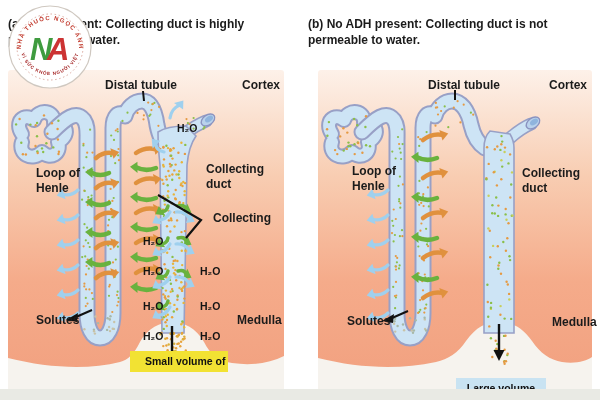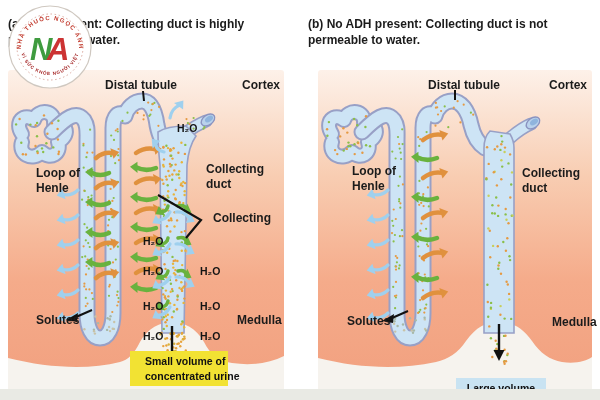--- a/index.html
+++ b/index.html
@@ -947,21 +947,20 @@
   <div class="h2o" style="left:143px;top:239px">H₂O</div>
   <div class="h2o" style="left:143px;top:274px">H₂O</div>
   <div class="h2o" style="left:143px;top:304px">H₂O</div>
   <div class="h2o" style="left:200px;top:239px">H₂O</div>
   <div class="h2o" style="left:200px;top:274px">H₂O</div>
   <div class="h2o" style="left:200px;top:304px">H₂O</div>
   <div class="lbl" style="left:36px;top:313px">Solutes</div>
   <div class="lbl" style="left:237px;top:313px">Medulla</div>
   <div class="result-box" id="box-a" style="left:130px;top:351px;width:78px;padding-left:15px;">
     <span>Small volume of</span>
-    <span>concentrated urine</span>
   </div>
 
   <div class="lbl" style="left:428px;top:78px">Distal tubule</div>
   <div class="lbl" style="left:549px;top:78px">Cortex</div>
   <div class="lbl" style="left:352px;top:164px">
     <span>Loop of</span>
     <span>Henle</span>
   </div>
   <div class="lbl" style="left:522px;top:166px">
     <span>Collecting</span>

